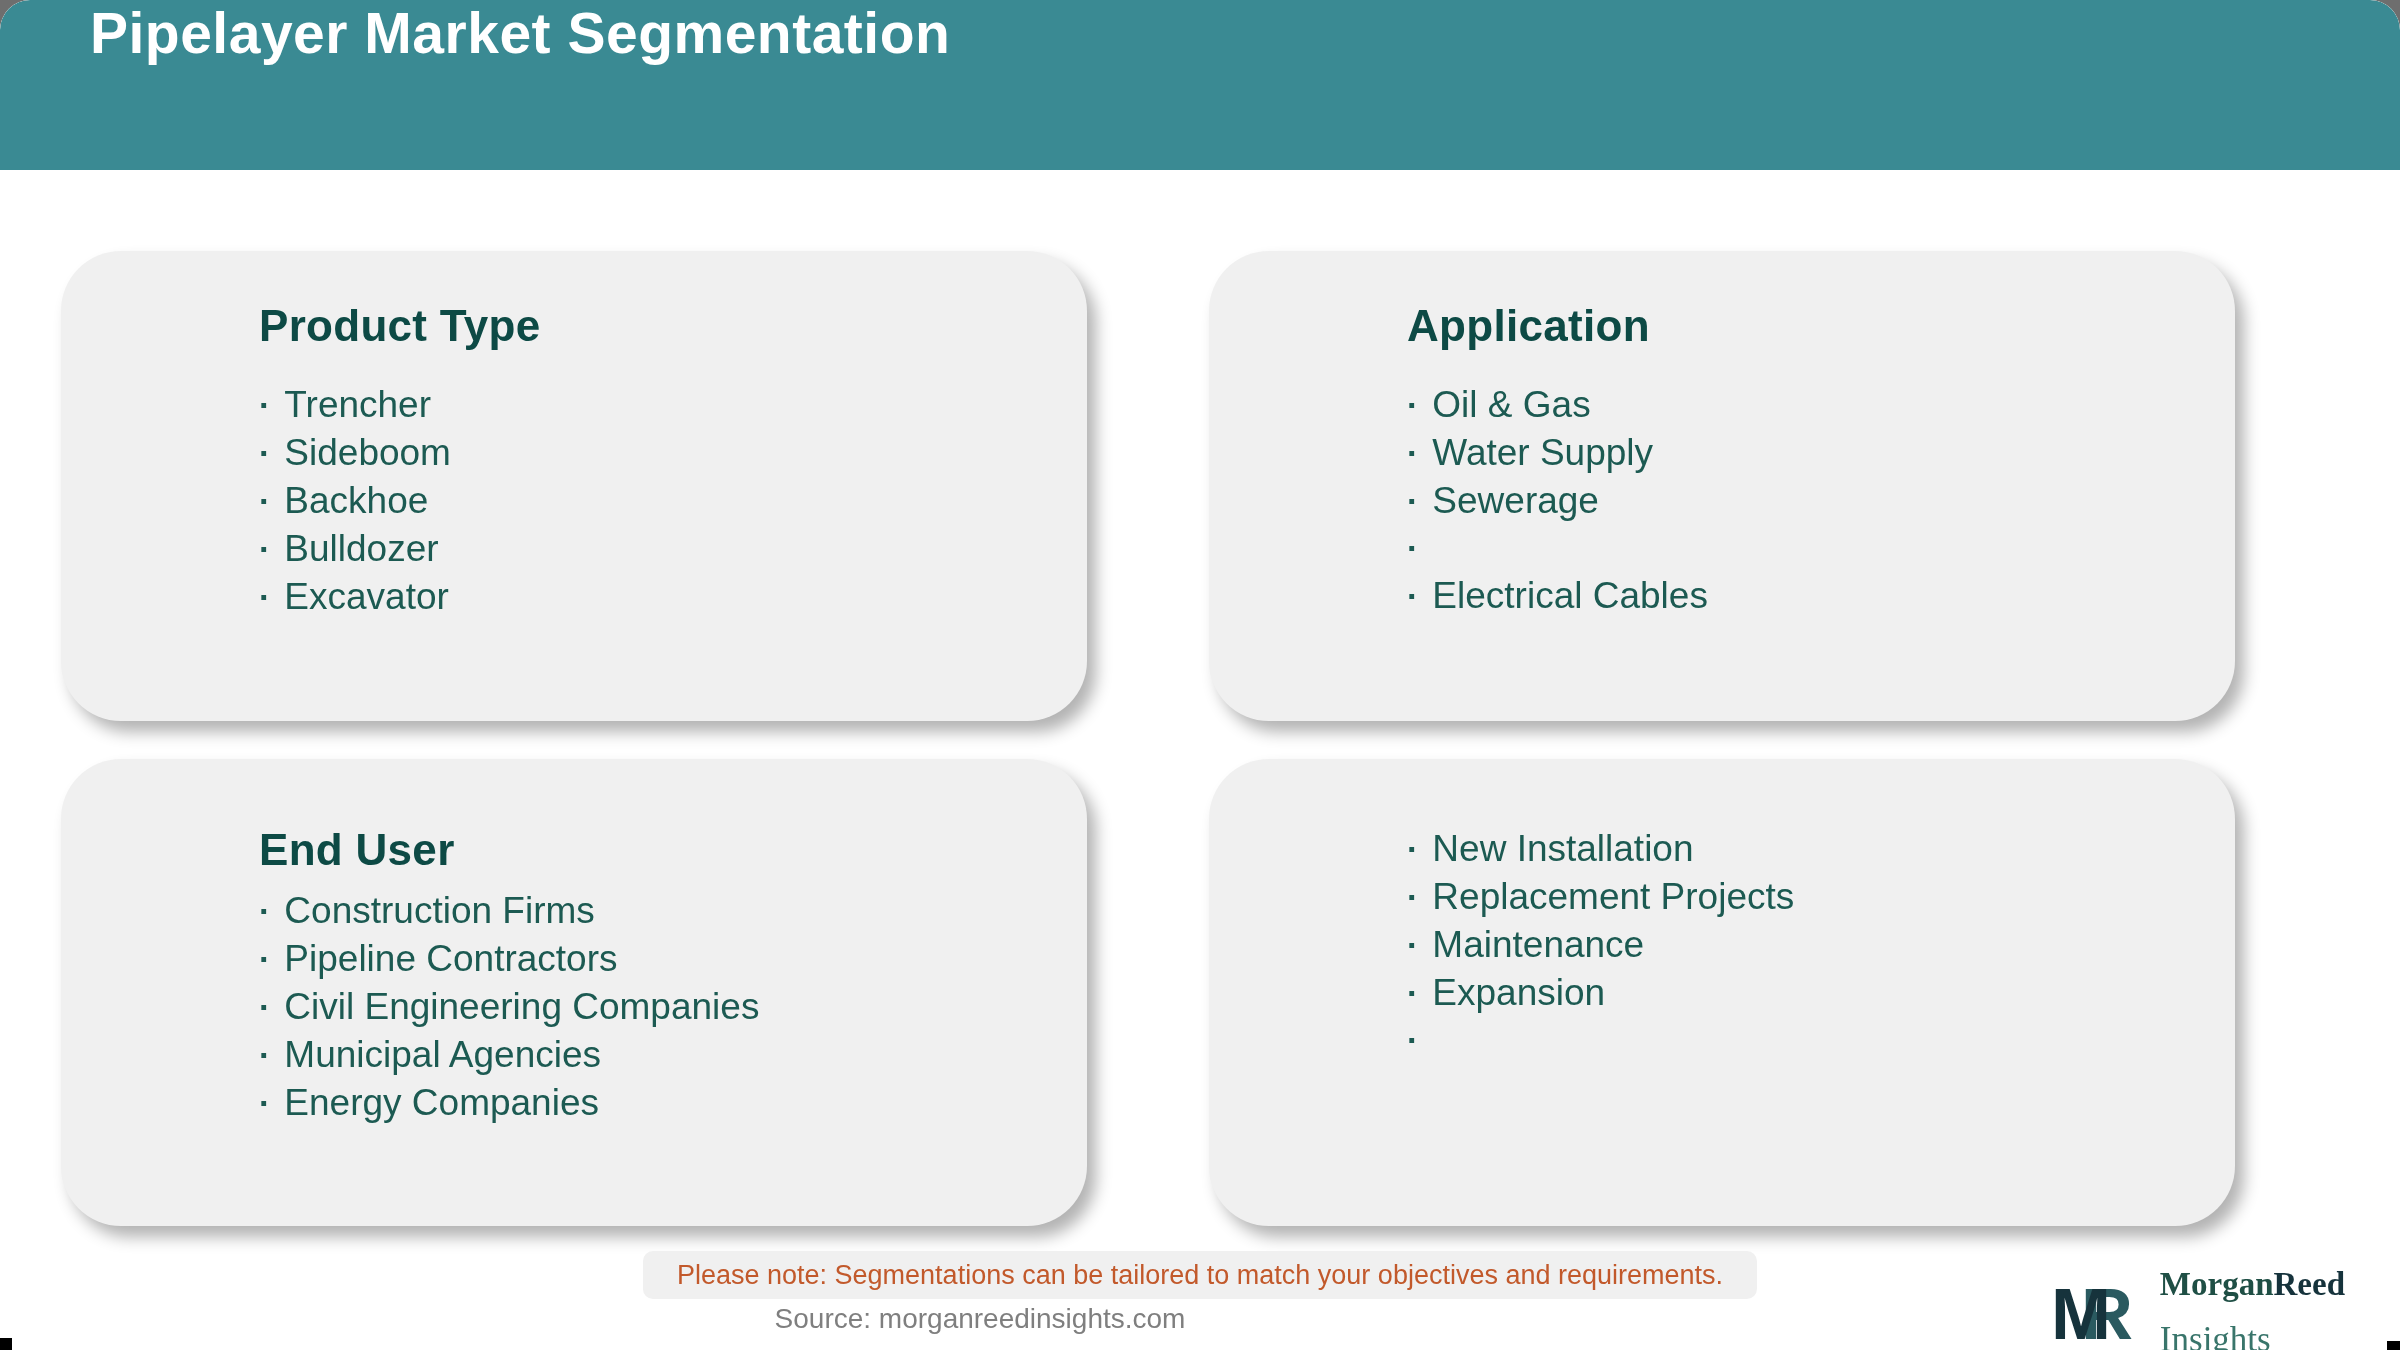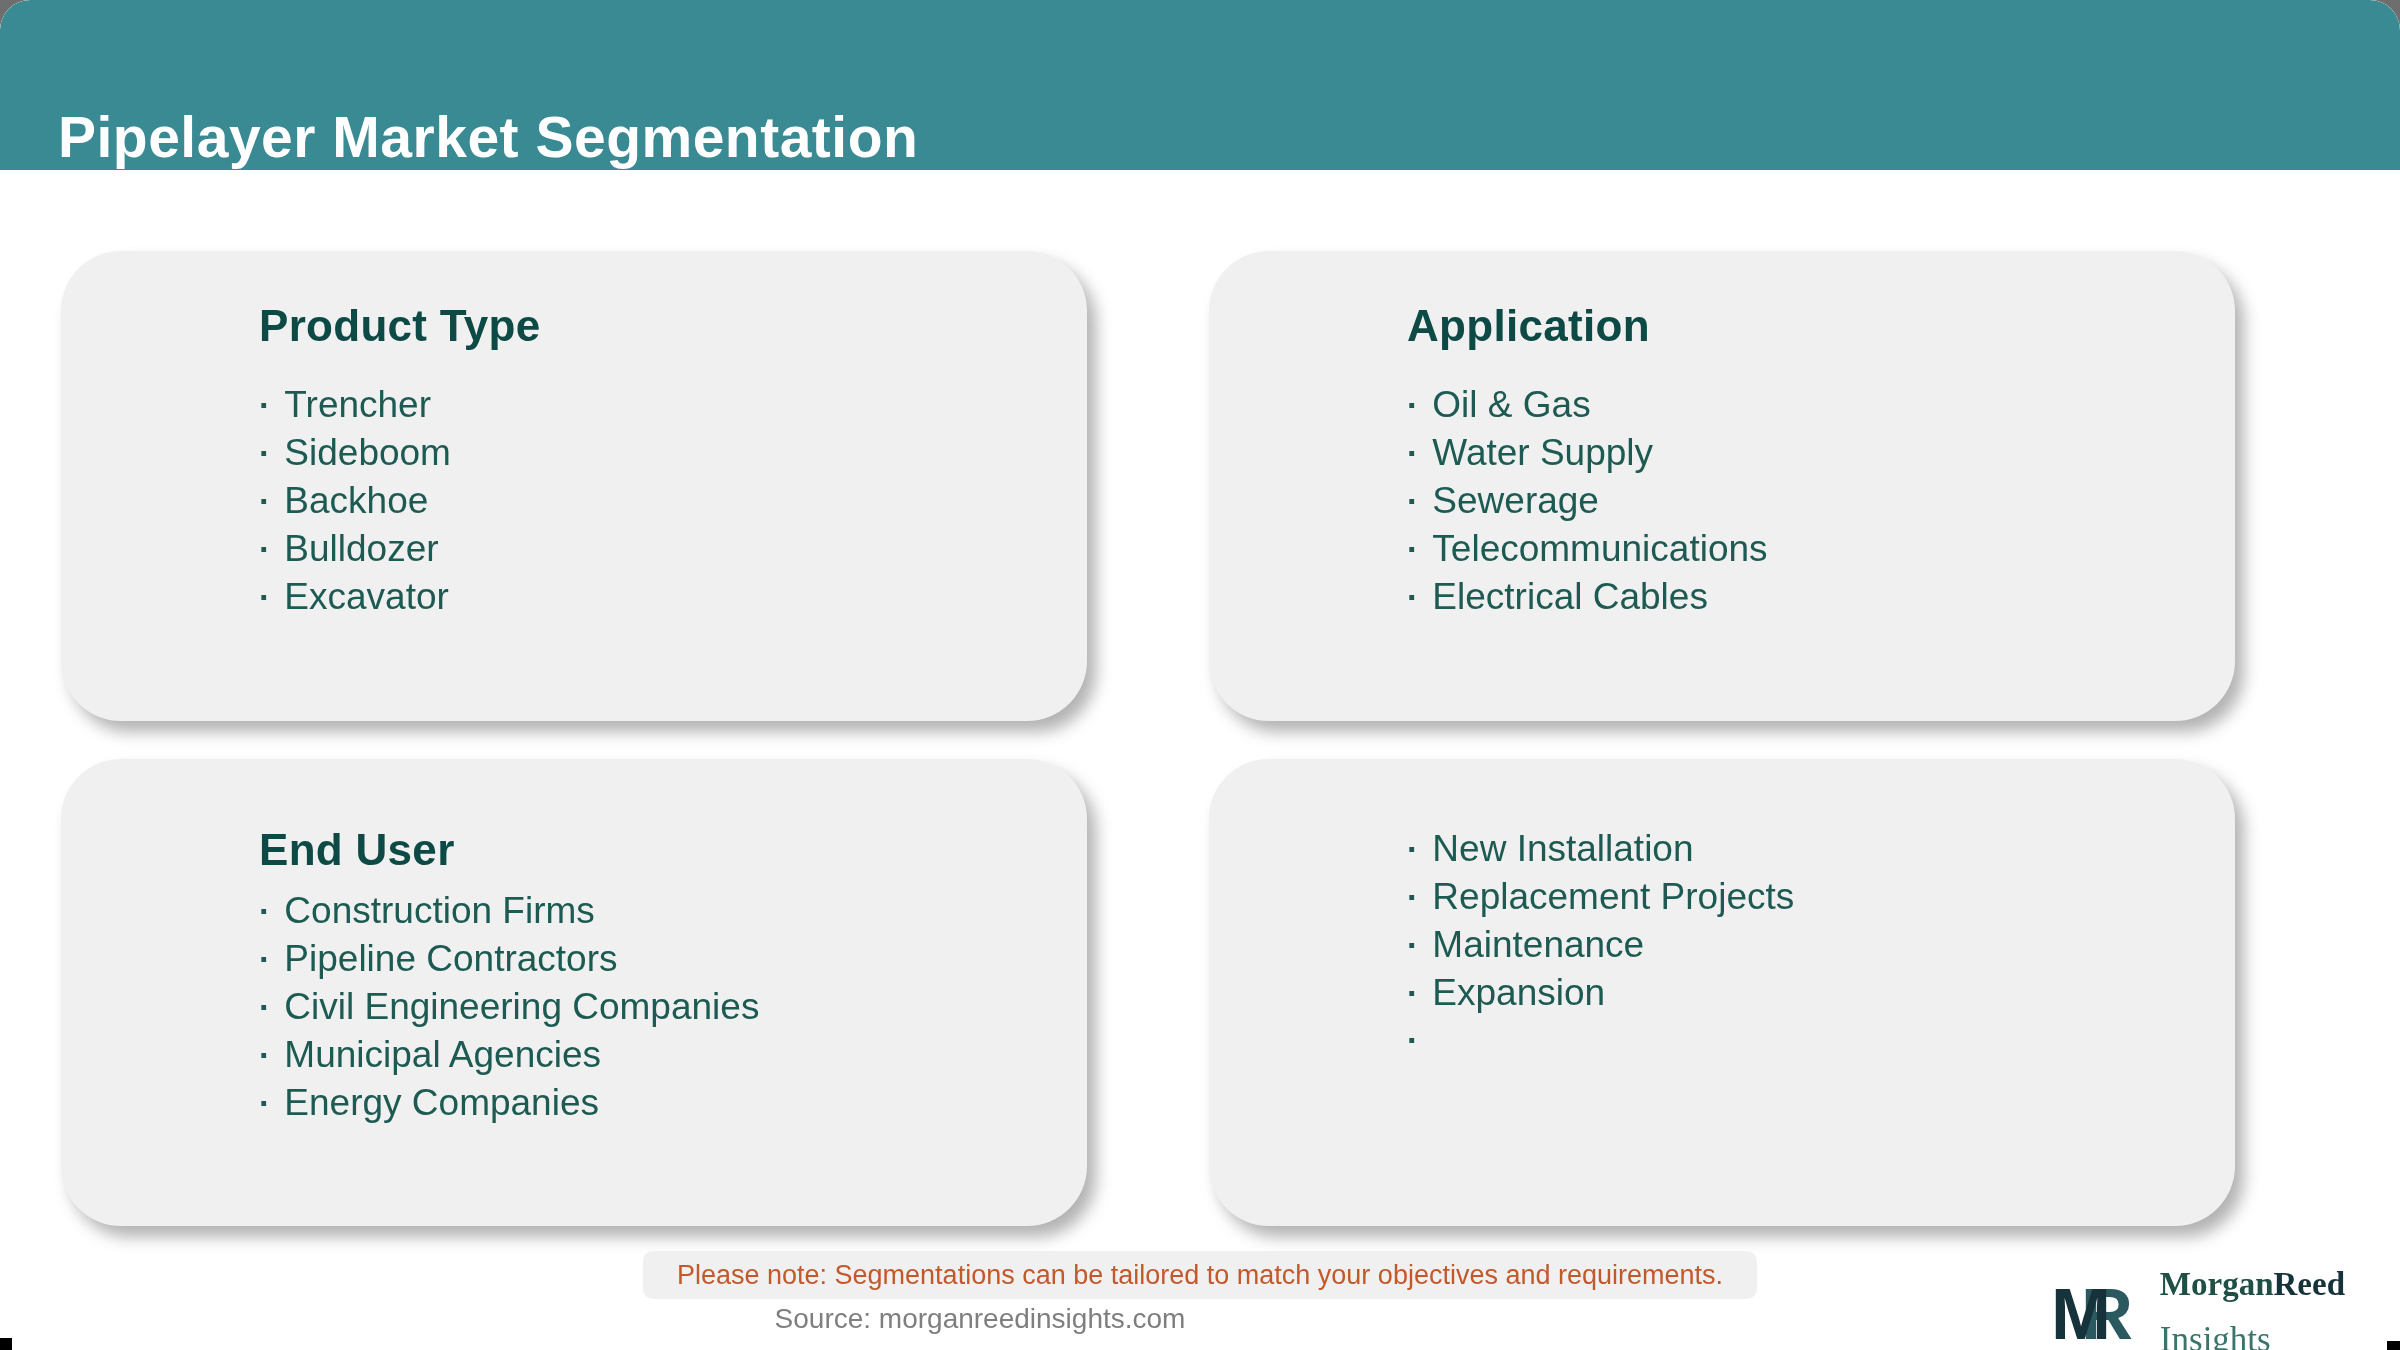--- a/index.html
+++ b/index.html
@@ -34,22 +34,22 @@
     border-radius:30px 30px 0 0;
     overflow:hidden;
   }
   .header{
     position:absolute;
     left:0;top:0;
     width:2400px;height:170px;
     background:var(--header-bg);
     border-radius:30px 30px 0 0;
     display:flex;
-    align-items:flex-end;
-    padding-left:58px;
+    align-items:flex-start;
+    padding-left:90px;
   }
   .page-title{
     color:var(--title-text);
     font-size:57px;
     font-weight:bold;
     letter-spacing:0.5px;
   }
   .grid{
     position:absolute;
     left:61px;top:251px;
@@ -209,21 +209,20 @@
       <span class="item-label">Water Supply</span>
     </li>
 
     <li class="card-item">
       <span class="bullet">·</span>
       <span class="item-label">Sewerage</span>
     </li>
 
     <li class="card-item">
       <span class="bullet">·</span>
-      <span class="item-label">Telecommunications</span>
     </li>
 
     <li class="card-item">
       <span class="bullet">·</span>
       <span class="item-label">Electrical Cables</span>
     </li>
   </ul>
     </div>
 
     <div class="card row2">

